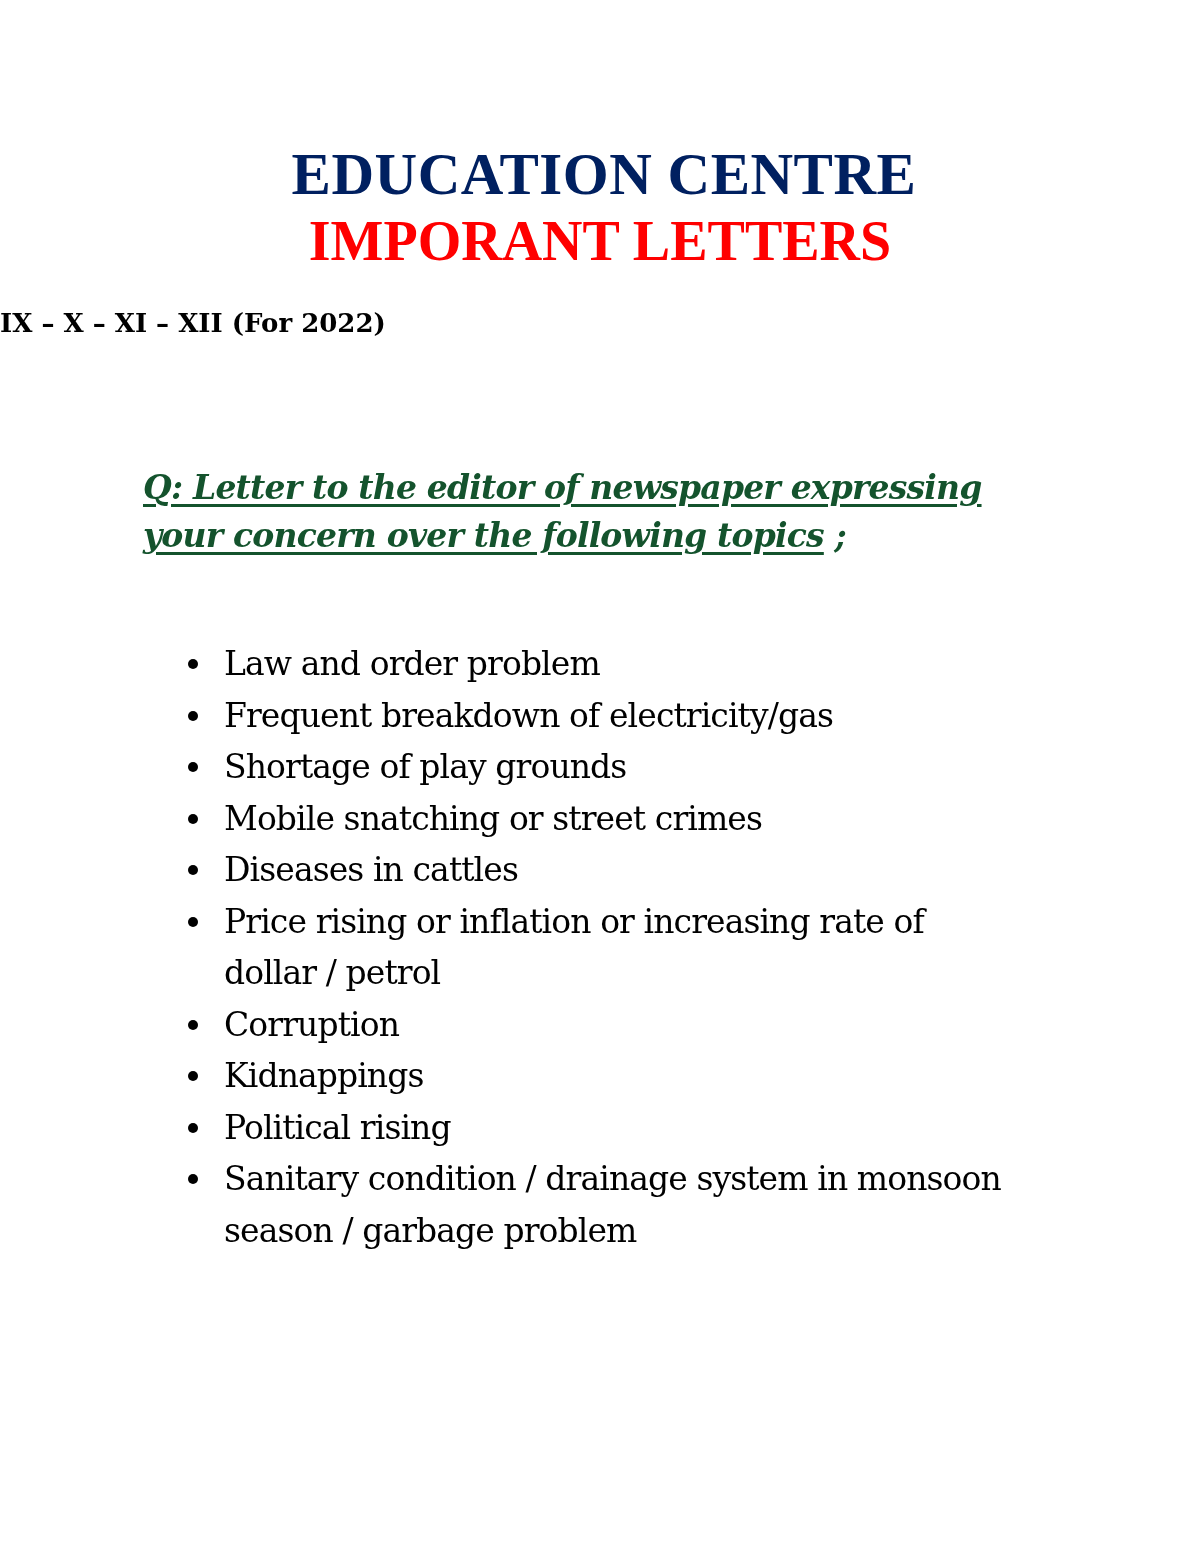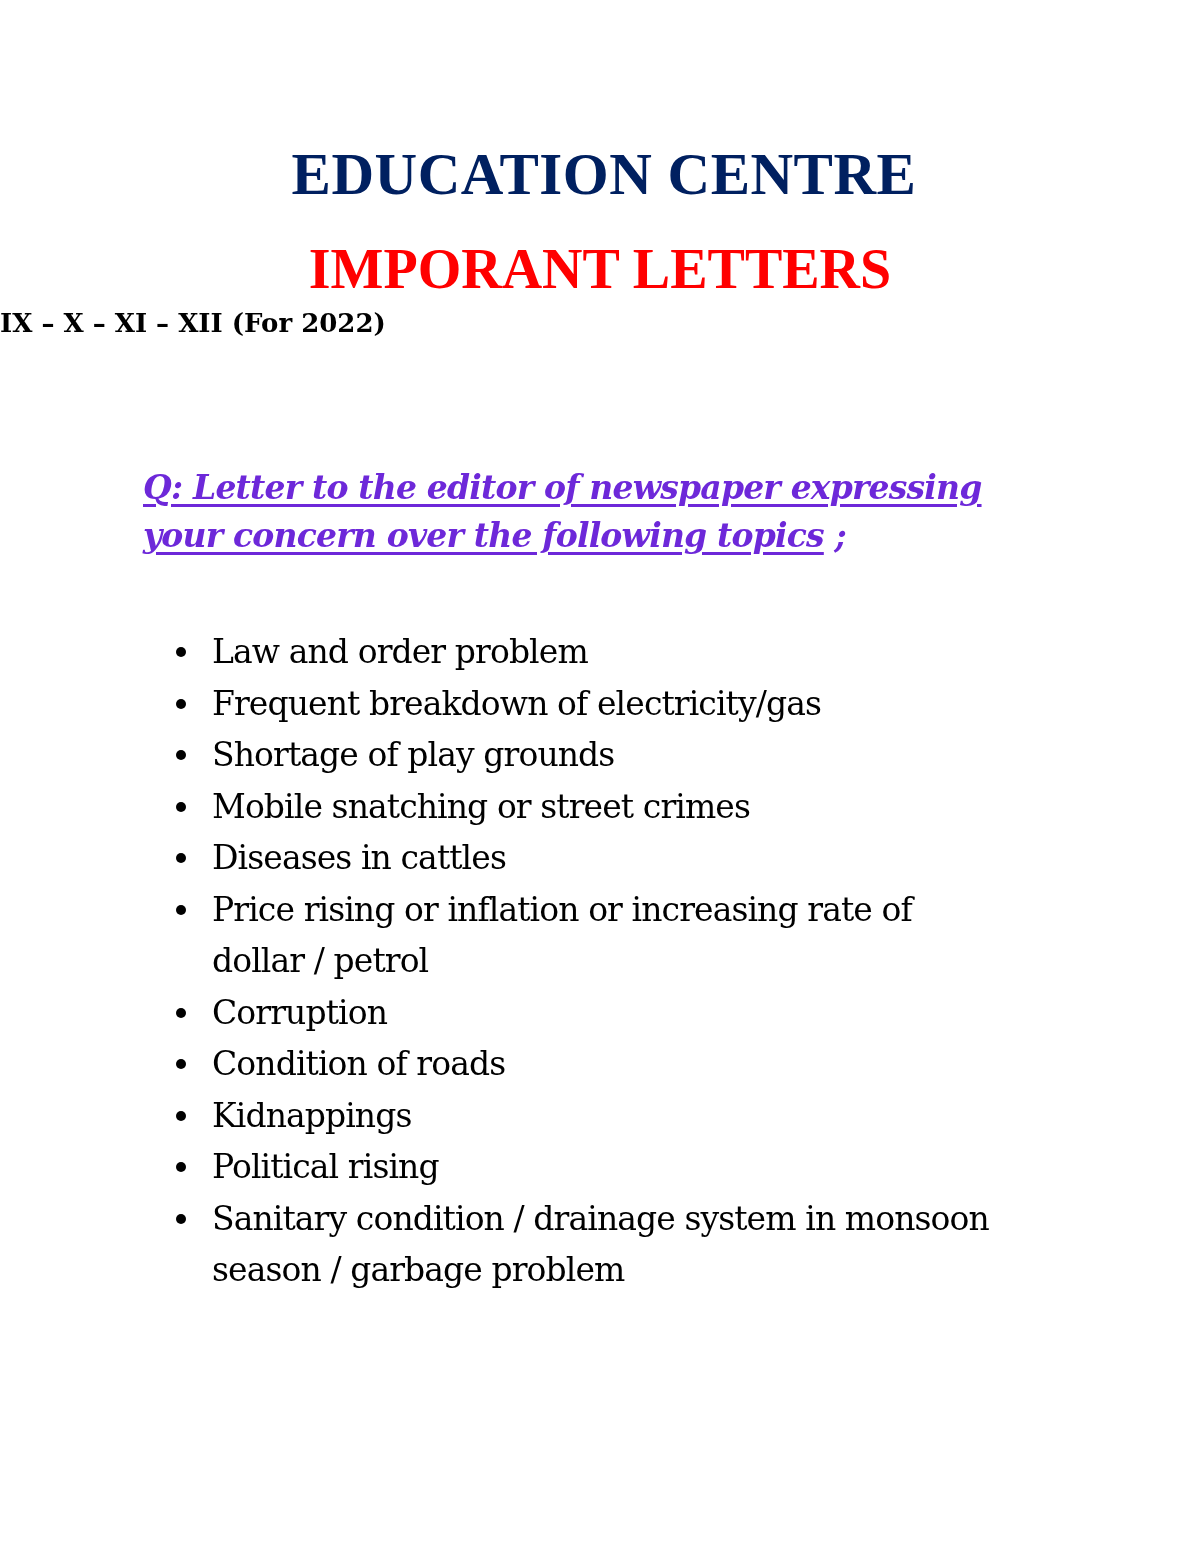--- a/index.html
+++ b/index.html
@@ -4,36 +4,36 @@
   <style>
     html, body { margin: 0; padding: 0; background: #ffffff; }
     body { width: 1200px; height: 1553px; position: relative; overflow: hidden; font-family: "DejaVu Serif", "Liberation Serif", serif; color: #000; }
     .title {
       position: absolute; left: 4px; width: 1200px; text-align: center;
       top: 140px; font-family: "Liberation Serif", serif; font-weight: bold;
       font-size: 59px; line-height: 68px; color: #002060; letter-spacing: 0.5px;
     }
     .subtitle {
       position: absolute; left: 0; width: 1200px; text-align: center;
-      top: 236px; font-family: "Liberation Serif", serif; font-weight: bold;
+      top: 208px; font-family: "Liberation Serif", serif; font-weight: bold;
       font-size: 56px; line-height: 66px; color: #ff0000;
     }
     .classes {
       position: absolute; left: 0; width: 1200px; text-align: left;
       top: 303px; font-family: "DejaVu Serif", serif; font-weight: bold;
       font-size: 26px; line-height: 40px; color: #000;
     }
     .question {
       position: absolute; left: 143px; top: 464px; width: 900px;
       font-family: "DejaVu Serif", serif; font-style: italic; font-weight: bold;
-      font-size: 33px; line-height: 48px; letter-spacing: -0.8px; color: #6d28d9;
+      font-size: 33px; line-height: 48px; letter-spacing: -0.8px; color: #14532d;
     }
     .question .q-u { text-decoration: underline; text-decoration-thickness: 3px; text-underline-offset: 5px; }
     ul.topics {
-      position: absolute; left: 0; top: 626px; margin: 0; padding: 0; list-style: none; width: 1000px;
+      position: absolute; left: 0; top: 626px; margin: 12px; padding: 0; list-style: none; width: 1000px;
     }
     ul.topics li {
       position: relative; padding-left: 212px; font-family: "DejaVu Serif", serif;
       font-size: 33px; line-height: 51.5px; letter-spacing: -0.9px; color: #000;
       width: 780px;
     }
     ul.topics li .bullet {
       position: absolute; left: 176px; top: 21px; width: 10px; height: 10px;
       border-radius: 50%; background: #000;
     }
@@ -51,18 +51,17 @@
   </div>
 
   <ul class="topics">
     <li><span class="bullet"></span><span>Law and order problem</span></li>
     <li><span class="bullet"></span><span>Frequent breakdown of electricity/gas</span></li>
     <li><span class="bullet"></span><span>Shortage of play grounds</span></li>
     <li><span class="bullet"></span><span>Mobile snatching or street crimes</span></li>
     <li><span class="bullet"></span><span>Diseases in cattles</span></li>
     <li><span class="bullet"></span><span>Price rising or inflation or increasing  rate of dollar / petrol</span></li>
     <li><span class="bullet"></span><span>Corruption</span></li>
-    <li><span class="bullet"></span><span>Condition of roads</span></li>
     <li><span class="bullet"></span><span>Kidnappings</span></li>
     <li><span class="bullet"></span><span>Political rising</span></li>
     <li><span class="bullet"></span><span>Sanitary condition / drainage system in monsoon season / garbage problem</span></li>
   </ul>
 </div>
 
 </body></html>

